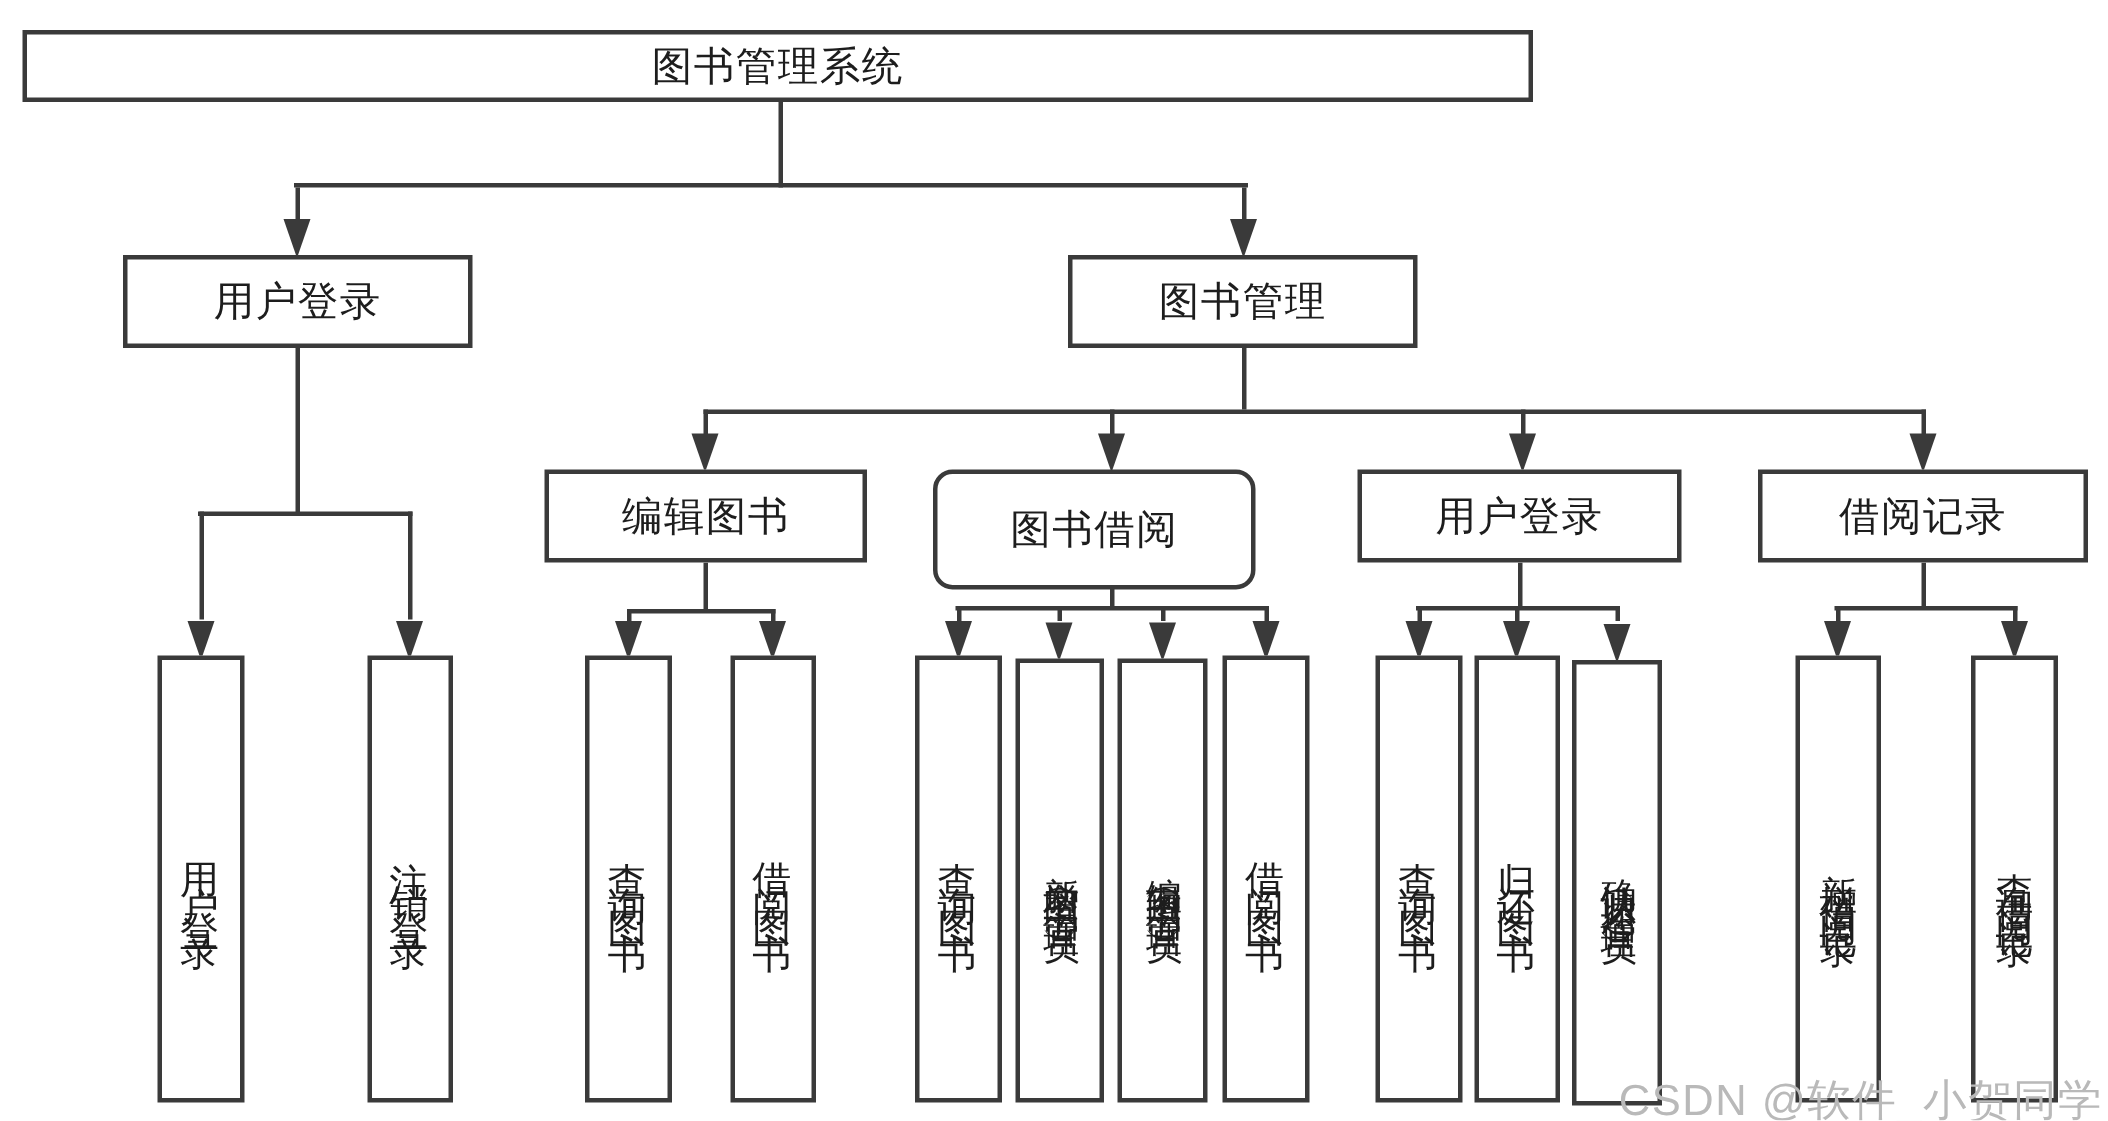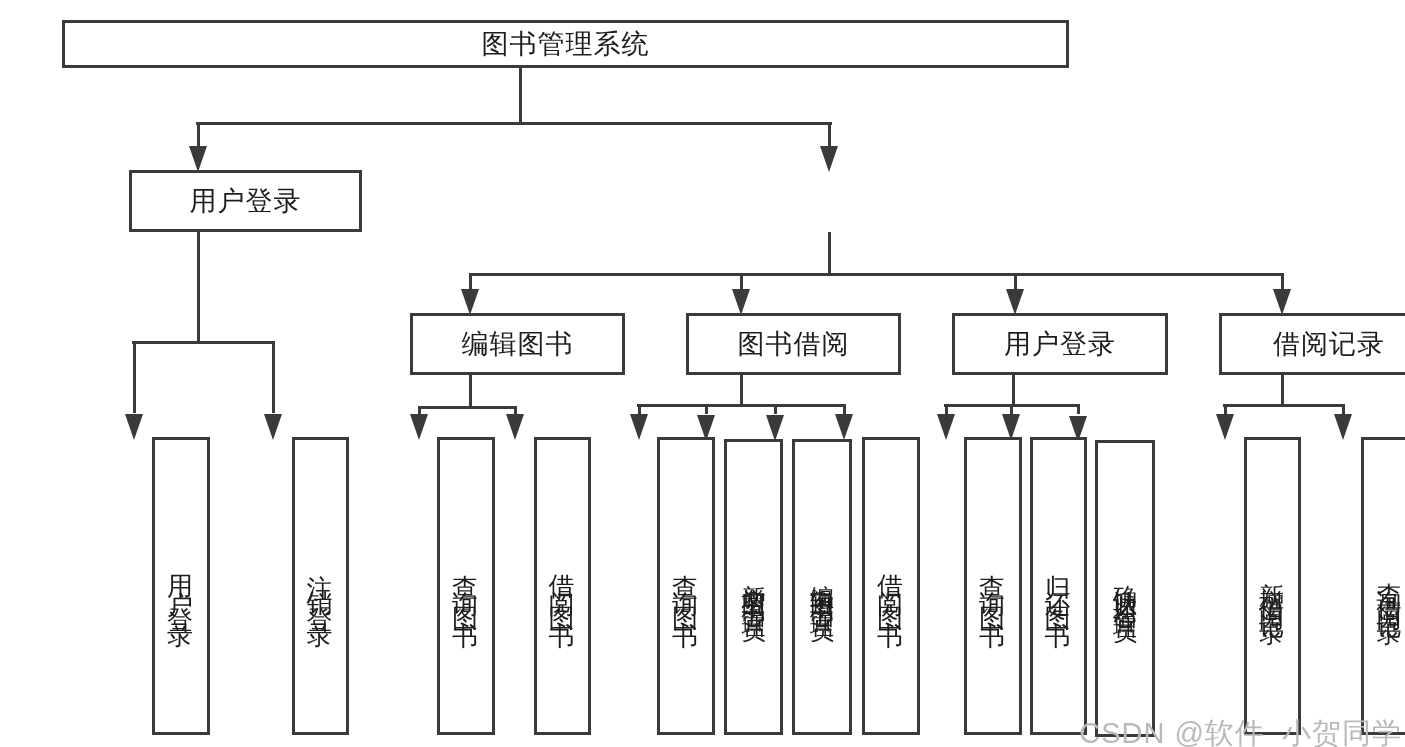--- a/index.html
+++ b/index.html
@@ -15,21 +15,20 @@
   .box{
     position:absolute;
     box-sizing:border-box;
     border:3px solid var(--line);
     background:#ffffff;
     display:flex;
     align-items:center;
     justify-content:center;
     color:var(--text);
     z-index:2;
-    margin-left:47px;
   }
   .hbox{font-size:27px;letter-spacing:1px;}
   .vbox span{
     writing-mode:vertical-rl;
     text-orientation:mixed;
     white-space:nowrap;
     color:var(--text);
   }
   .v4 span{font-size:26px;letter-spacing:16px;}
   .v6 span{font-size:25px;letter-spacing:8px;}
@@ -56,25 +55,28 @@
 
 <div id="stage" style="--line: #3a3a3a; --text: #1d1d1d; background: rgb(255, 255, 255);">
 
   <div class="box hbox" style="left:15px;top:20px;width:1007px;height:48px;">
     <span>图书管理系统</span>
   </div>
 
   <div class="box hbox" style="left:82px;top:170px;width:233px;height:62px;">
     <span>用户登录</span>
   </div>
+  <div class="box hbox" style="left:712px;top:170px;width:233px;height:62px;">
+    <span>图书管理</span>
+  </div>
 
   <div class="box hbox" style="left:363px;top:313px;width:215px;height:62px;">
     <span>编辑图书</span>
   </div>
-  <div class="box hbox" style="left:639px;top:313px;width:215px;height:62px;">
+  <div class="box hbox" style="left:622px;top:313px;width:215px;height:80px;border-radius:13px;">
     <span>图书借阅</span>
   </div>
   <div class="box hbox" style="left:905px;top:313px;width:216px;height:62px;">
     <span>用户登录</span>
   </div>
   <div class="box hbox" style="left:1172px;top:313px;width:220px;height:62px;">
     <span>借阅记录</span>
   </div>
 
   <div class="box vbox v4" style="left:105px;top:437px;width:58px;height:298px;">

